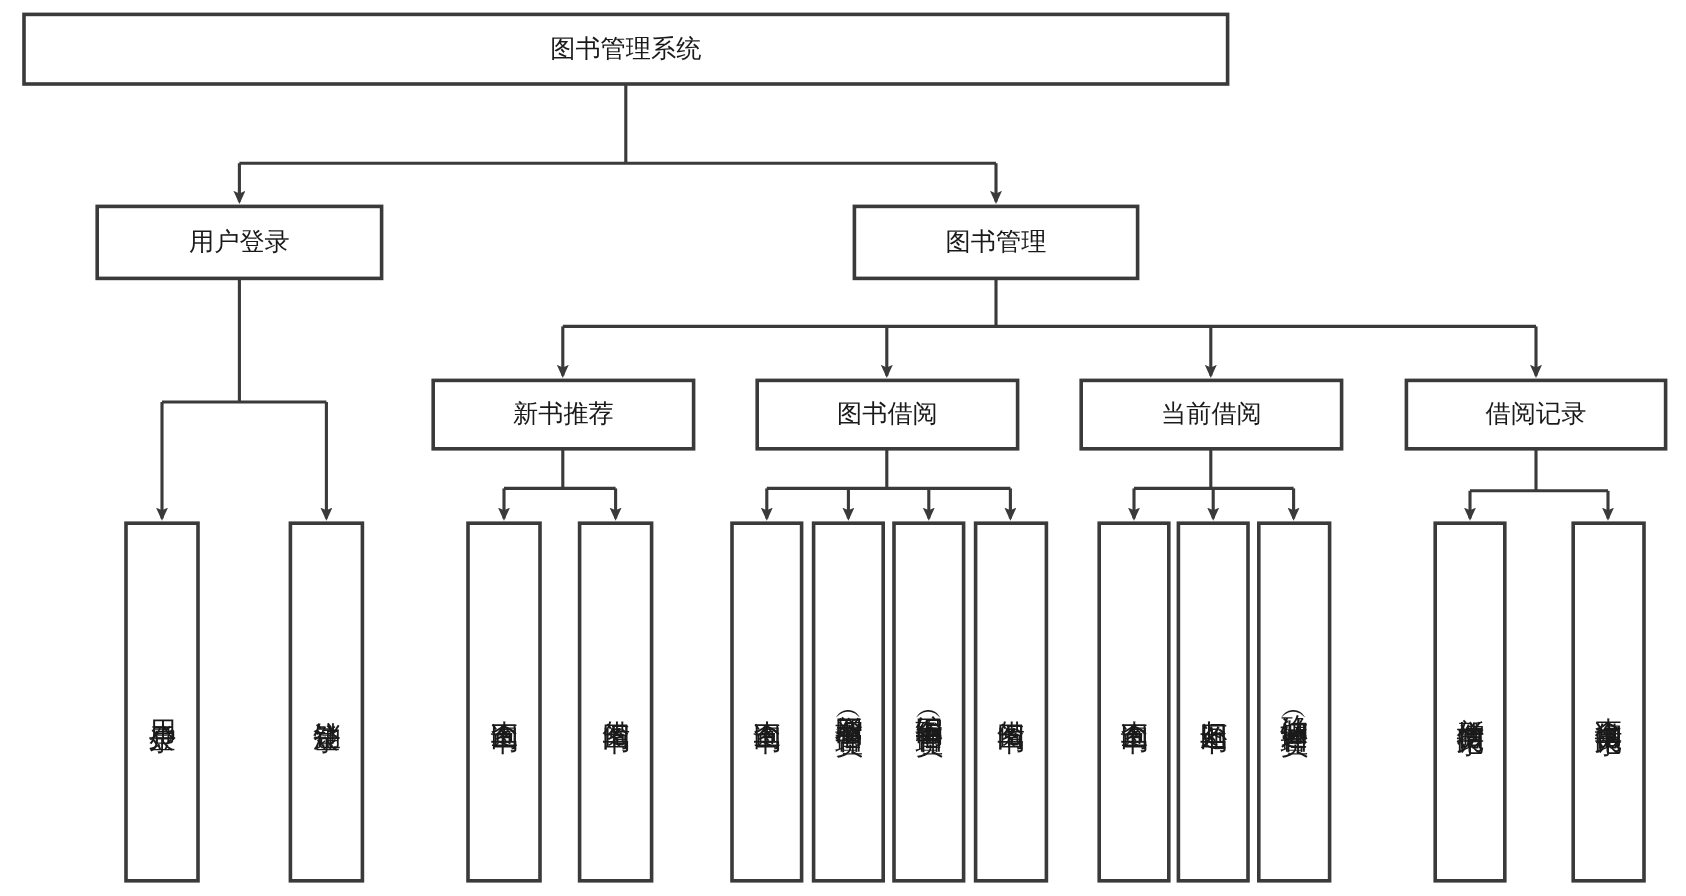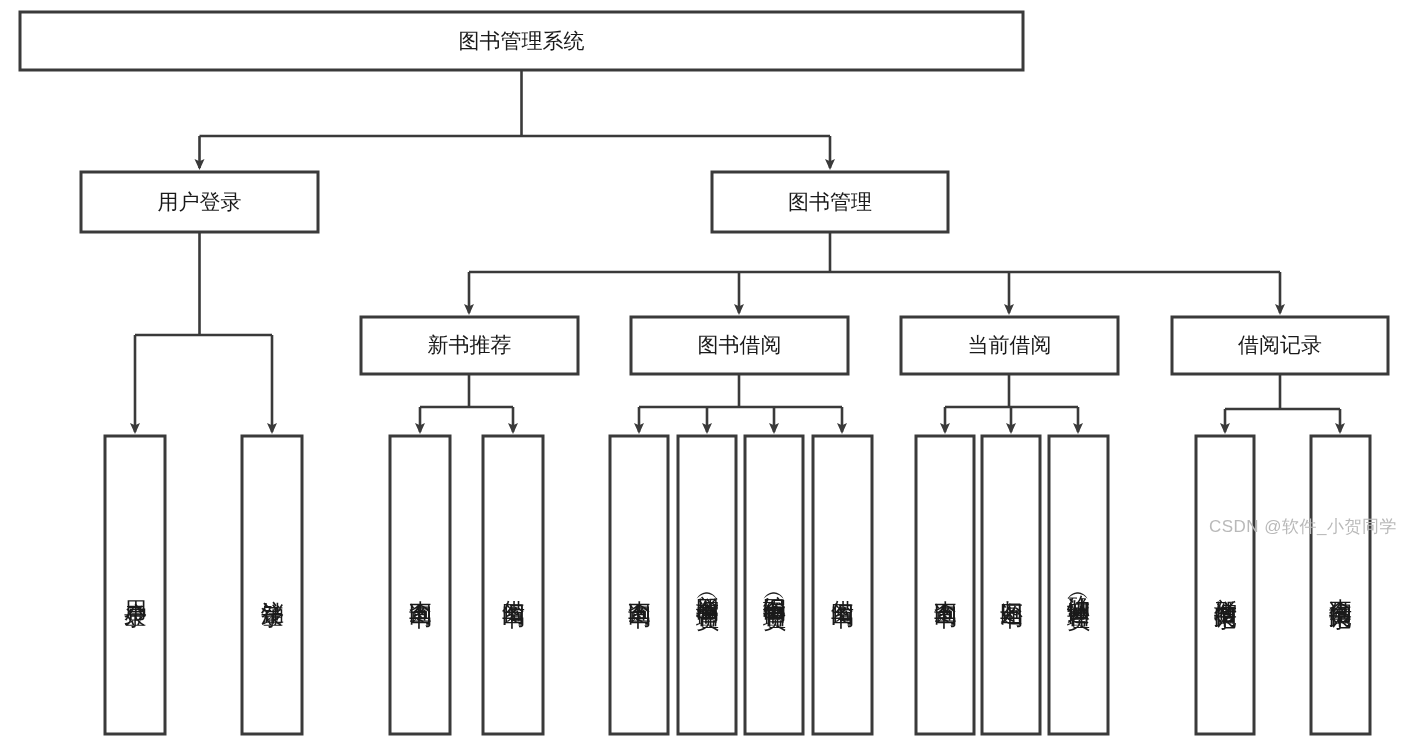--- a/index.html
+++ b/index.html
@@ -225,14 +225,13 @@
       <text class="node-label-v" x="1226" y="586">新增借阅记录</text>
     </g>
 
     <g>
       <rect class="node-box leaf" x="1311" y="436" width="59" height="298"></rect>
       <text class="node-label-v" x="1341" y="586">查询借阅记录</text>
     </g>
 
   </svg>
 
-  <div class="watermark">CSDN @软件_小贺同学</div>
 </div>
 
 </body></html>

